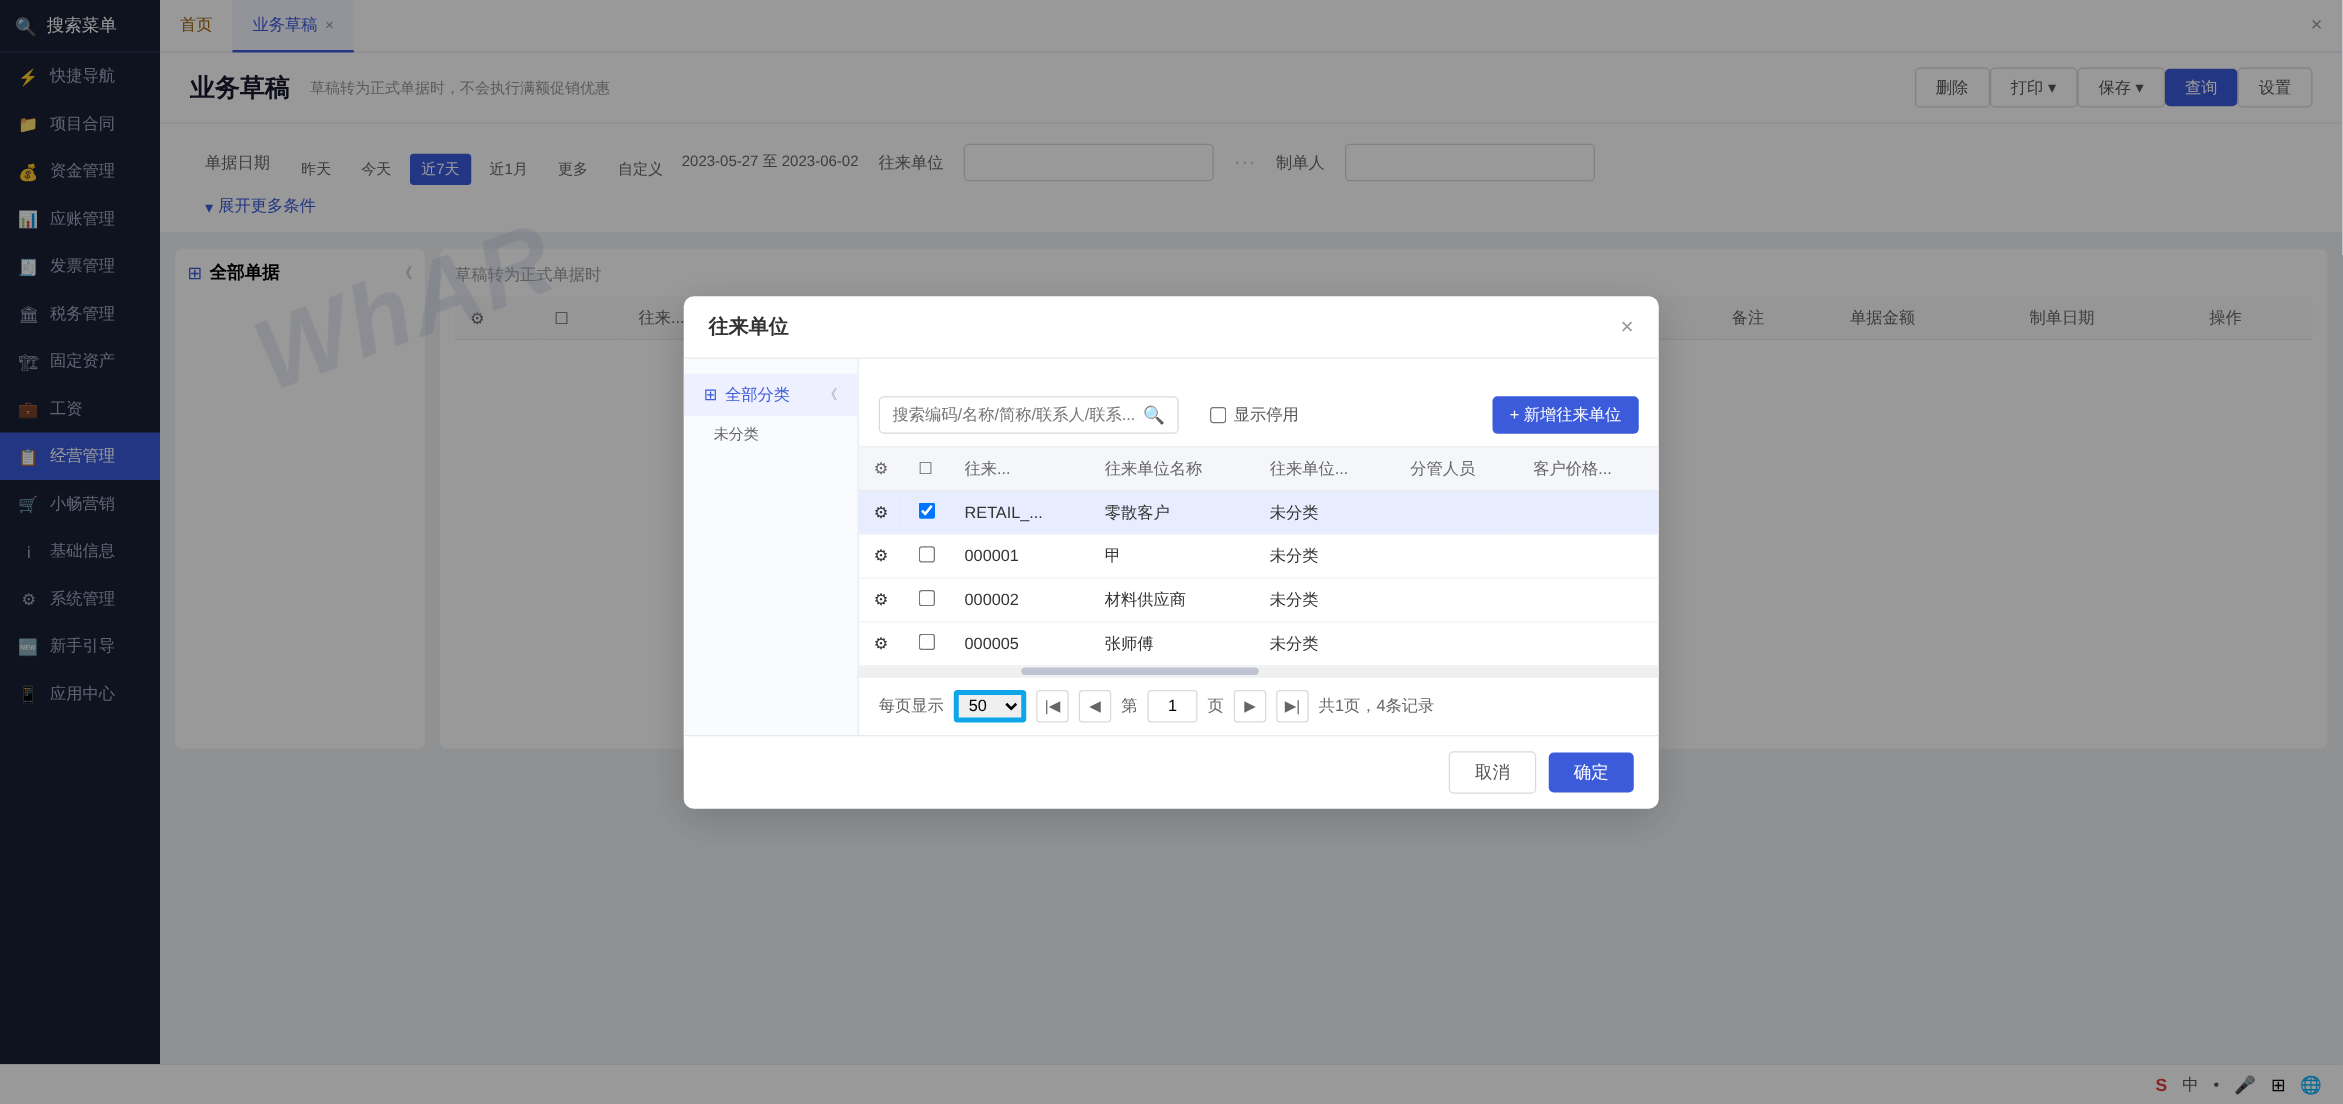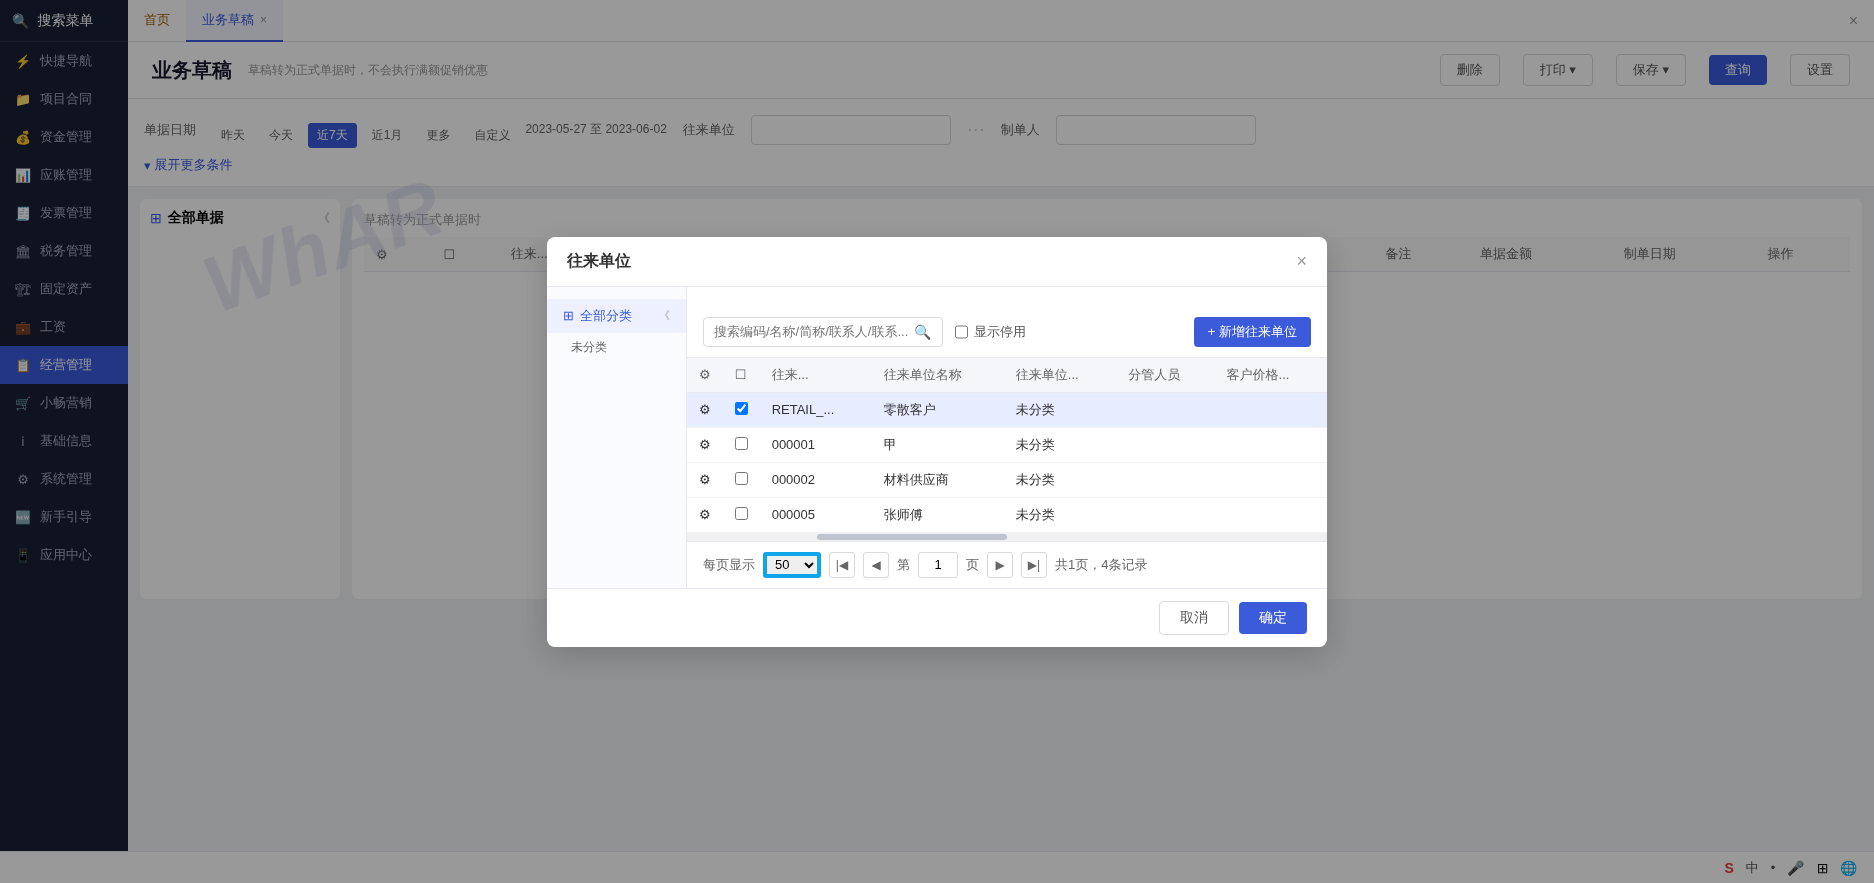--- a/index.html
+++ b/index.html
@@ -41,27 +41,27 @@
       min-height: calc(100vh - 42px); background: #f0f2f5;
     }
 
     
     .page-header {
       background: #fff; padding: 12px 24px; display: flex; align-items: center; gap: 16px;
       border-bottom: 1px solid #e8eaf0;
     }
     .page-title { font-size: 20px; font-weight: 600; color: #1a1a2e; }
     .page-subtitle { font-size: 12px; color: #999; }
-    .header-actions { margin-left: auto; display: flex; align-items: center; gap: 23px; }
+    .header-actions { margin-left: auto; display: flex; align-items: center; gap: 0; }
     .btn-primary { background: #3b5bdb; color: #fff; border: none; padding: 6px 16px; border-radius: 4px; font-size: 13px; cursor: pointer; }
     .btn-outline { background: #fff; color: #555; border: 1px solid #d9d9d9; padding: 6px 16px; border-radius: 4px; font-size: 13px; cursor: pointer; }
 
     
     .filter-bar {
-      background: #fff; padding: 12px 16px; border-bottom: 1px solid #e8eaf0;
+      background: #fff; padding: 12px 36px; border-bottom: 1px solid #e8eaf0;
     }
     .filter-row { display: flex; align-items: center; gap: 16px; flex-wrap: wrap; }
     .filter-label { font-size: 13px; color: #666; white-space: nowrap; }
     .filter-dates { display: flex; align-items: center; gap: 6px; font-size: 13px; }
     .date-btn { padding: 3px 8px; border-radius: 3px; cursor: pointer; font-size: 12px; color: #666; border: 1px solid transparent; margin-top: 12px; }
     .date-btn.active { background: #3b5bdb; color: #fff; border-color: #3b5bdb; }
     .filter-input { height: 30px; border: 1px solid #d9d9d9; border-radius: 4px; padding: 0 10px; font-size: 13px; color: #333; min-width: 200px; }
     .filter-expand { color: #3b5bdb; font-size: 13px; cursor: pointer; display: flex; align-items: center; gap: 4px; }
 
     
@@ -93,21 +93,21 @@
     .modal-sidebar-item {
       padding: 8px 16px; font-size: 13px; color: #555; cursor: pointer;
       display: flex; align-items: center; gap: 6px;
     }
     .modal-sidebar-item.active { color: #3b5bdb; background: #eef0ff; }
     .modal-sidebar-sub { padding: 6px 16px 6px 24px; font-size: 12px; color: #666; cursor: pointer; }
 
     
     .modal-main { flex: 1; display: flex; flex-direction: column; overflow: hidden; }
     .modal-toolbar {
-      padding: 10px 16px; display: flex; align-items: center; gap: 12px;
+      padding: 10px 16px; display: flex; align-items: center; gap: 25px;
       border-bottom: 1px solid #e8eaf0;
       margin-top: 20px;
     }
     .search-box {
       display: flex; align-items: center; border: 1px solid #d9d9d9; border-radius: 4px;
       padding: 0 10px; height: 30px; background: #fff; min-width: 240px;
     }
     .search-box input { border: none; outline: none; font-size: 13px; width: 100%; }
     .search-icon { color: #999; font-size: 14px; }
     .checkbox-label { display: flex; gap: 6px; font-size: 13px; color: #555; cursor: pointer; }

